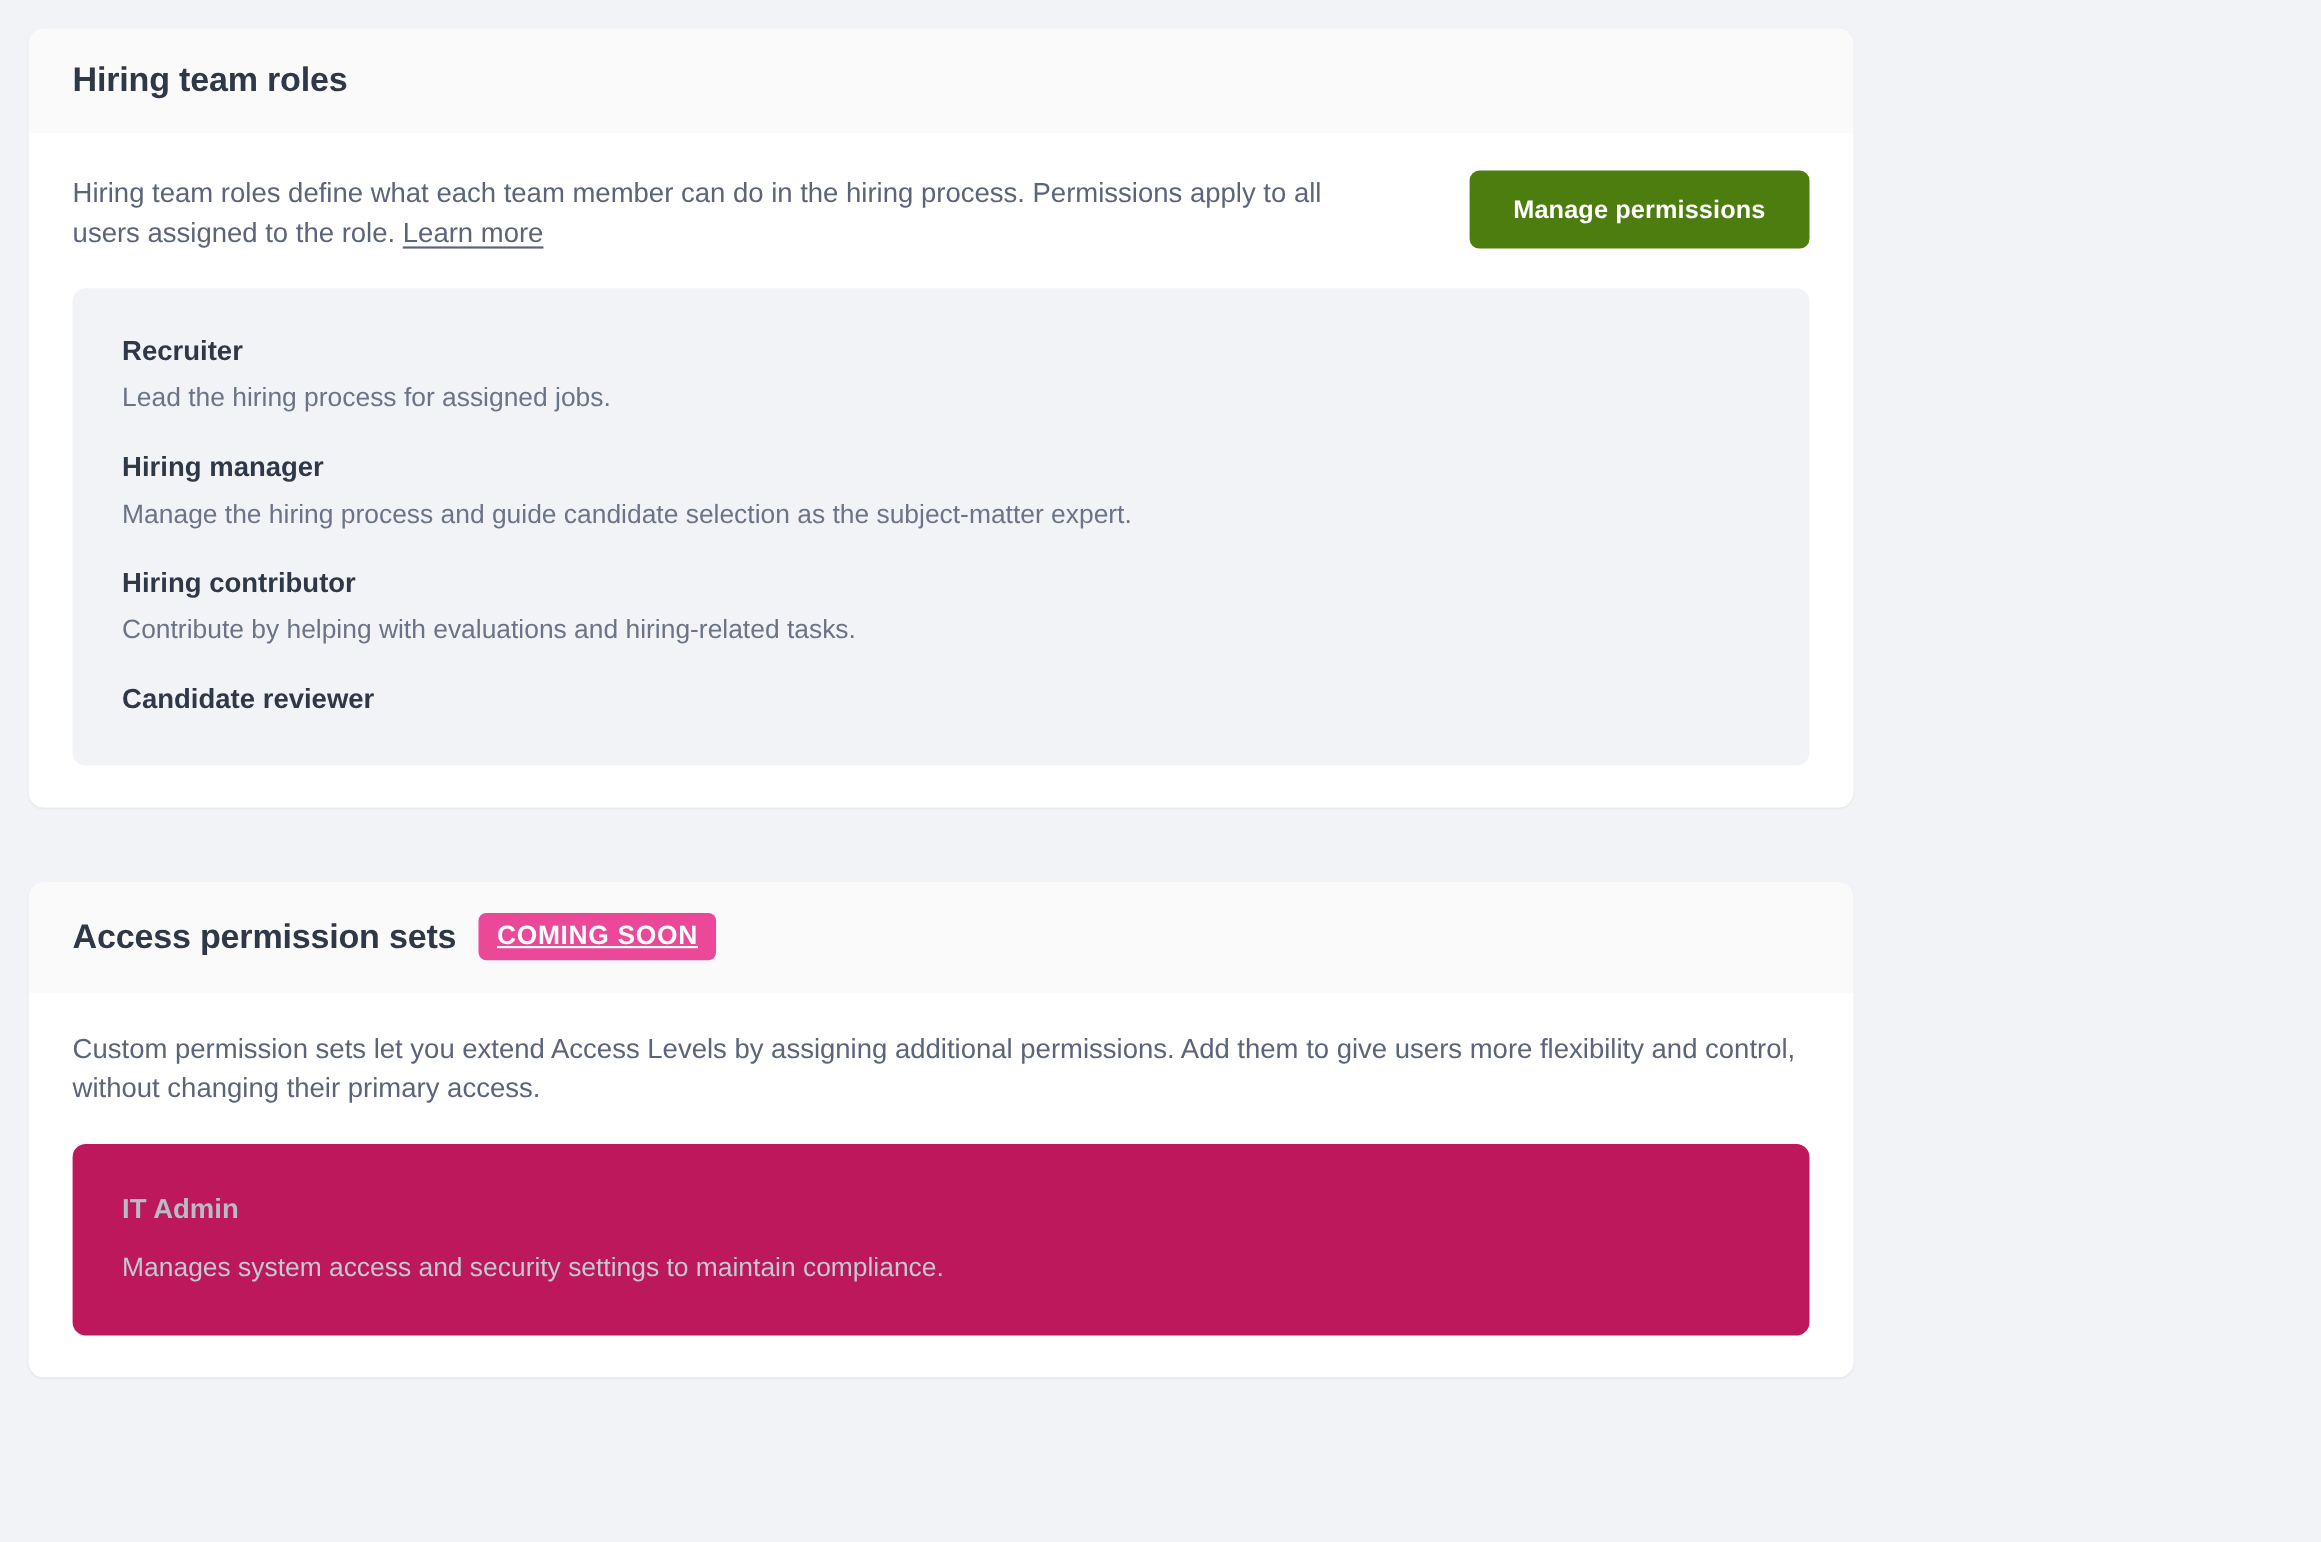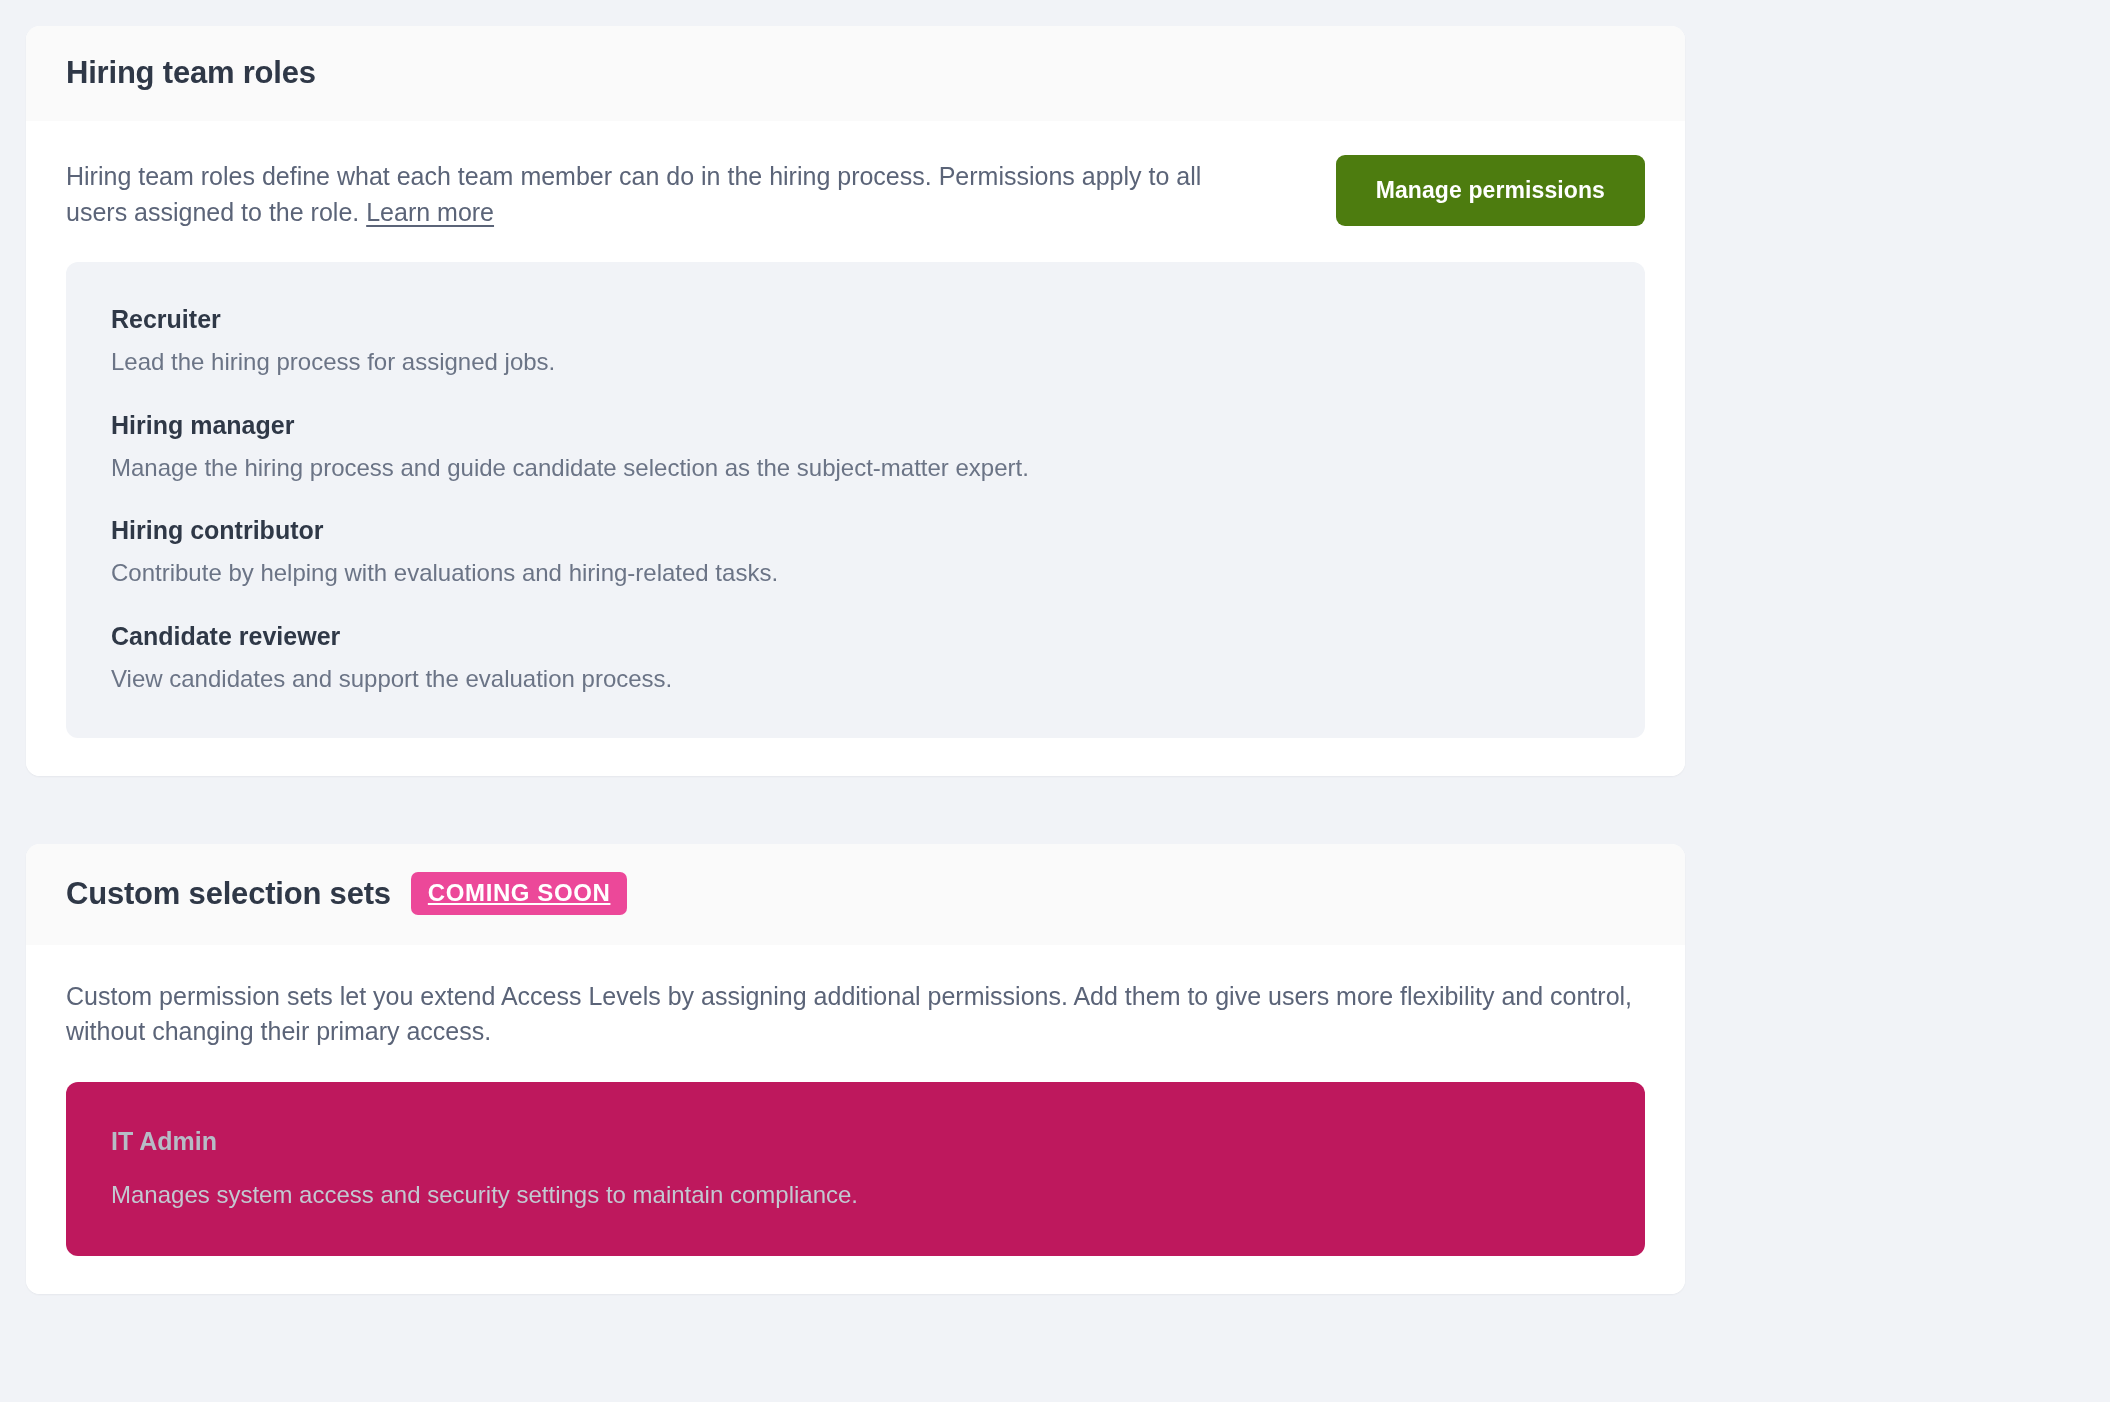--- a/index.html
+++ b/index.html
@@ -191,32 +191,31 @@
           <div class="role-desc">Manage the hiring process and guide candidate selection as the subject-matter expert.</div>
         </div>
 
         <div class="role-item">
           <div class="role-name">Hiring contributor</div>
           <div class="role-desc">Contribute by helping with evaluations and hiring-related tasks.</div>
         </div>
 
         <div class="role-item">
           <div class="role-name">Candidate reviewer</div>
-          <div class="role-desc">View candidates and support the evaluation process.</div>
         </div>
 
       </div>
 
     </div>
   </section>
 
   <section class="card card-2">
 
     <div class="card-header">
-      <h2 class="card-title">Custom selection sets</h2>
+      <h2 class="card-title">Access permission sets</h2>
       <span class="badge">COMING SOON</span>
     </div>
 
     <div class="card-body">
 
       <p class="section-desc">Custom permission sets let you extend Access Levels by assigning additional permissions. Add them to give users more flexibility and control, without changing their primary access.</p>
 
       <div class="disabled-panel">
         <div class="disabled-item">
           <div class="disabled-name">IT Admin</div>

